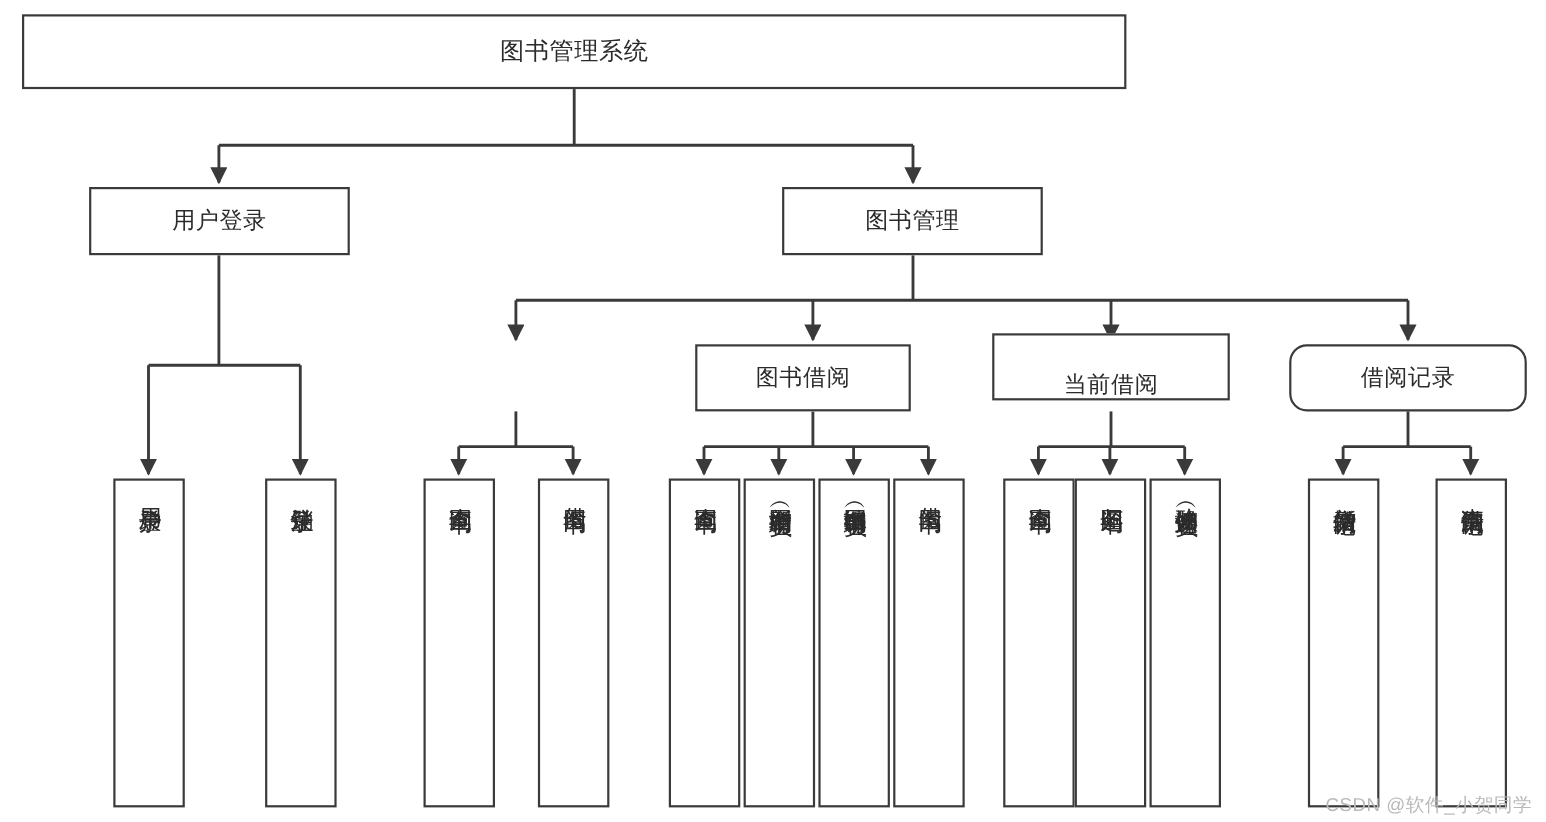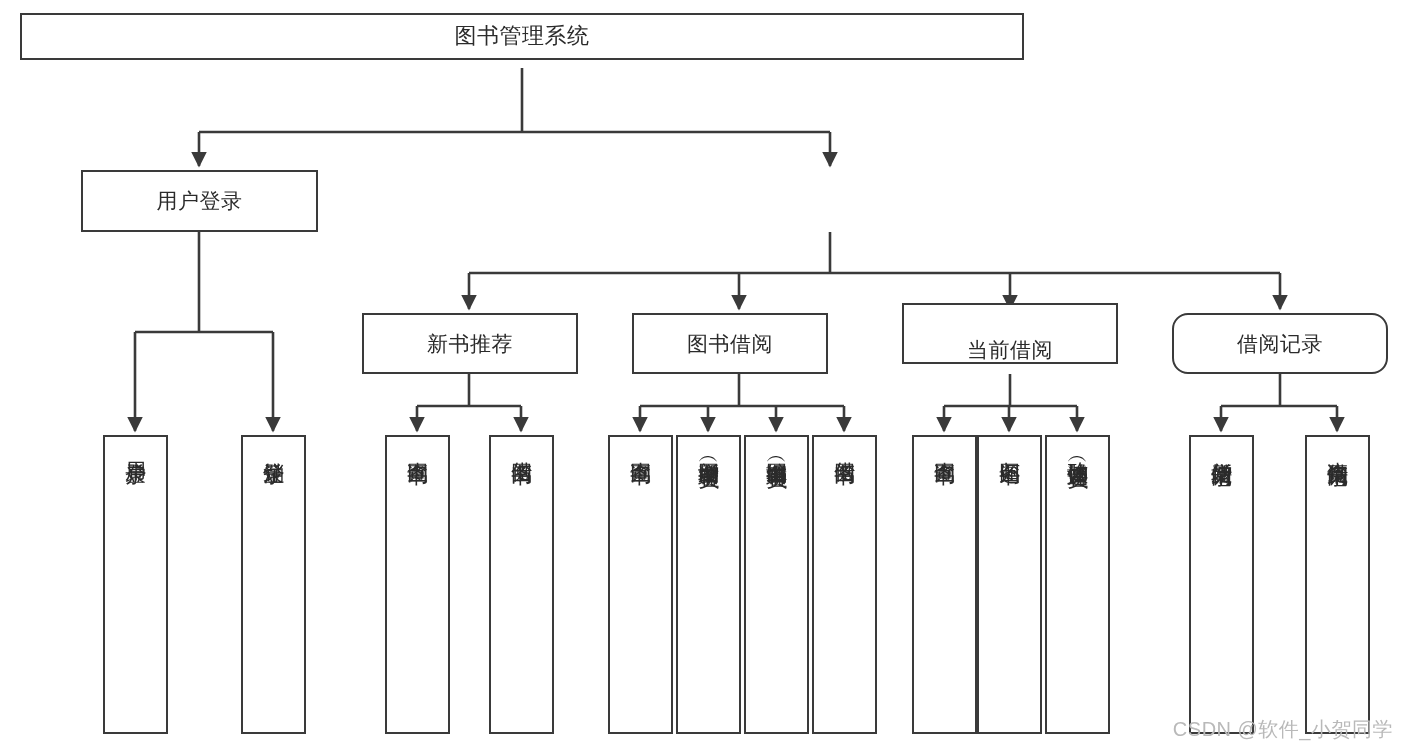--- a/index.html
+++ b/index.html
@@ -58,21 +58,21 @@
     text-orientation: upright;
     font-size: 21px;
     line-height: 1.06;
     letter-spacing: 1px;
     white-space: nowrap;
   }
   .watermark {
     position: absolute;
     right: 12px;
     bottom: 4px;
-    font-size: 20px;
+    font-size: 17px;
     color: #b9b9b9;
     letter-spacing: 0.5px;
     z-index: 3;
     white-space: nowrap;
   }
 </style>
 </head>
 <body>
 
 <div id="canvas">
@@ -120,31 +120,31 @@
       <path d="M 1009 406 L 1009 431" marker-end="url(#ah)"></path>
       <path d="M 1077 406 L 1077 431" marker-end="url(#ah)"></path>
 
       <path d="M 1280 374 L 1280 406"></path>
       <path d="M 1221 406 L 1337 406"></path>
       <path d="M 1221 406 L 1221 431" marker-end="url(#ah)"></path>
       <path d="M 1337 406 L 1337 431" marker-end="url(#ah)"></path>
     </g>
   </svg>
 
-  <div class="node horiz root" style="left:20px; top:13px; width:1004px; height:47px;">
+  <div class="node horiz root" style="left:20px; top:13px; width:1004px; height:68px;">
     <span class="label">图书管理系统</span>
   </div>
 
   <div class="node horiz" style="left:81px; top:170px; width:237px; height:62px;">
     <span class="label">用户登录</span>
   </div>
+  <div class="node horiz" style="left:711px; top:170px; width:237px; height:62px;">
+    <span class="label">图书管理</span>
+  </div>
 
-  <div class="node horiz" style="left:362px; top:313px; width:216px; height:61px;">
-    <span class="label">新书推荐</span>
-  </div>
   <div class="node horiz" style="left:632px; top:313px; width:196px; height:61px;">
     <span class="label">图书借阅</span>
   </div>
   <div class="node horiz" style="left:902px; top:303px; width:216px; height:61px;align-items:flex-end;">
     <span class="label">当前借阅</span>
   </div>
   <div class="node horiz" style="left:1172px; top:313px; width:216px; height:61px;border-radius:16px;">
     <span class="label">借阅记录</span>
   </div>
 

